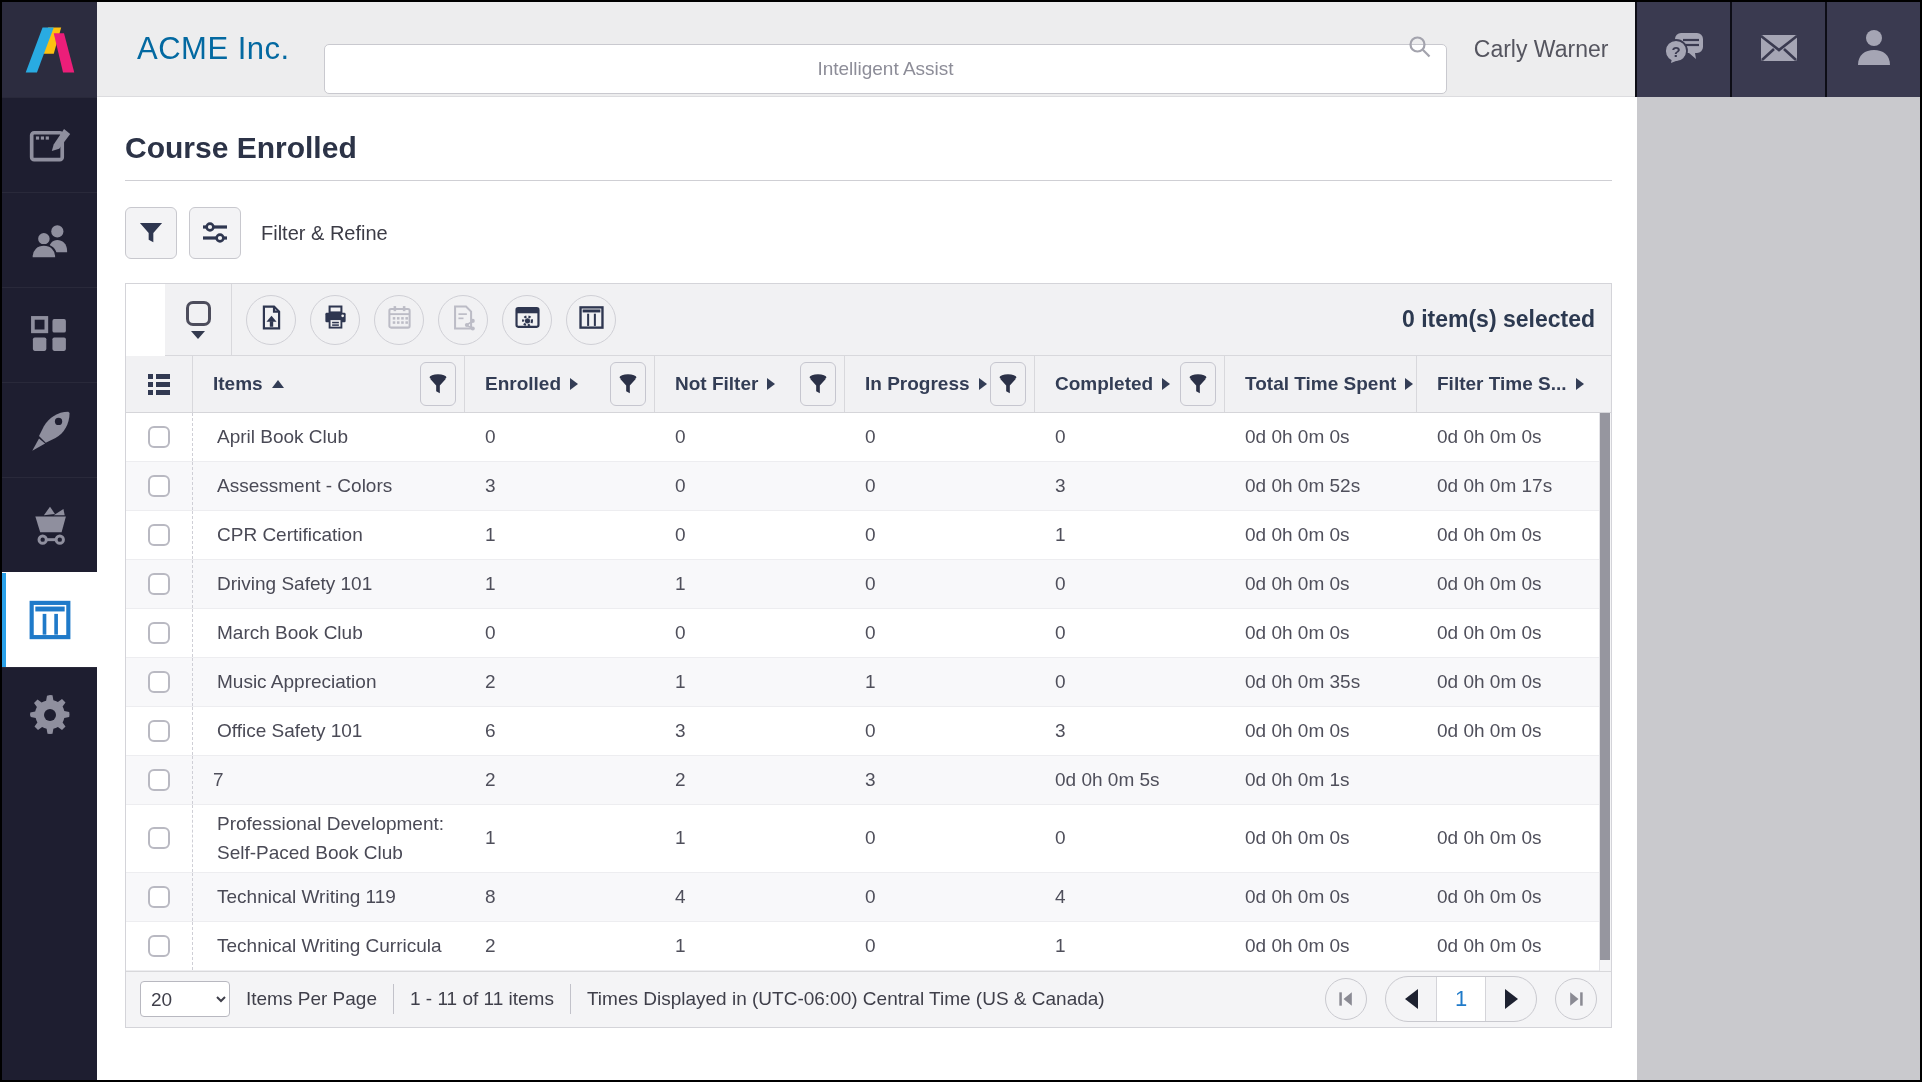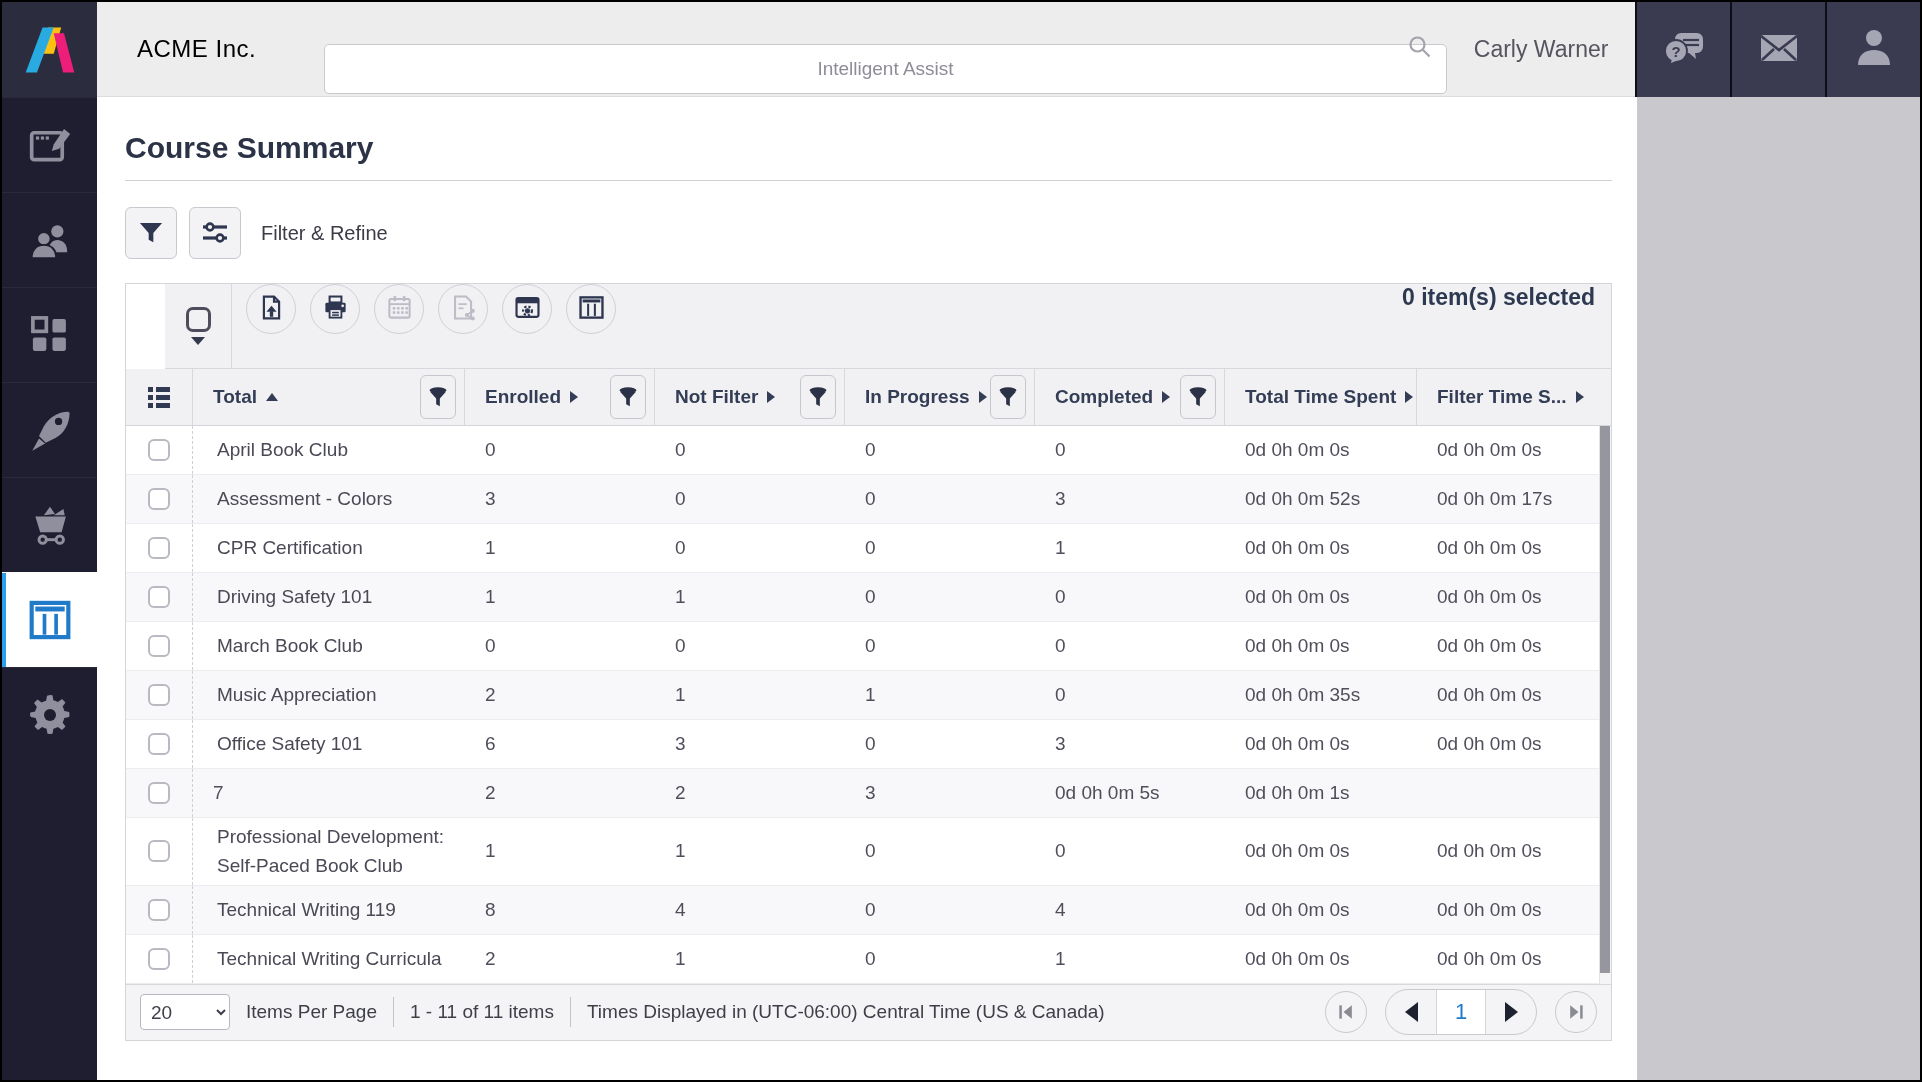--- a/index.html
+++ b/index.html
@@ -20,21 +20,21 @@
   .nav-item .ic { color:var(--sidebar-icon); display:flex; }
   .nav-item.active { background:#fff; }
   .nav-item.active::before { content:""; position:absolute; left:0; top:0; bottom:0; width:4px;
                              background:var(--accent-stripe); }
   .nav-item.active .ic { color:var(--accent); }
 
   
   .topbar { position:absolute; left:95px; right:0; top:0; height:95px; background:var(--topbar-bg);
             display:flex; align-items:stretch; border-bottom:1px solid #dcdcdf; }
   .brand-zone { width:227px; display:flex; align-items:center; padding-left:40px; }
-  .brand-name { font-size:24px; font-weight:300; color:#000000; letter-spacing:.5px; }
+  .brand-name { font-size:31px; font-weight:300; color:#0369a1; letter-spacing:.5px; }
   .search-zone { width:1125px; display:flex; align-items:center; position:relative; }
   .search-input { width:100%; height:50px; border:1px solid #c9c9cf; border-radius:5px;
                   background:#fff; text-align:center; font-size:19px; color:#3c3c46;
                   font-family:"Liberation Sans",sans-serif; outline:none;margin-top:40px; }
   .search-input::placeholder { color:var(--muted); }
   .search-glyph { position:absolute; right:14px; top:32px; width:26px; height:26px; color:#a3a3ad; }
   .user-zone { width:188px; display:flex; align-items:center; justify-content:center; }
   .user-name { font-size:23px; color:#55555f; }
   .tiles { margin-left:auto; display:flex; }
   .tile { width:95px; height:95px; background:var(--tile-bg); border-left:2px solid #0d0d16;
@@ -52,21 +52,21 @@
   .filter-row { margin-top:26px; display:flex; align-items:center; }
   .sq-btn { width:52px; height:52px; border:1px solid #c8c8ce; border-radius:6px;
             background:#f3f3f5; display:flex; align-items:center; justify-content:center;
             margin-right:12px; cursor:pointer; }
   .sq-btn svg { width:28px; height:28px; color:var(--ink); }
   .filter-label { font-size:20px; color:#3c3c46; margin-left:8px; }
 
   
   .grid-box { margin-top:24px; width:1487px; border:1px solid var(--border); background:#fff; }
 
-  .gtoolbar { height:85px; background:var(--panel-bg); display:flex; align-items:flex-start;
+  .gtoolbar { height:72px; background:var(--panel-bg); display:flex; align-items:center;
               border-bottom:1px solid #d8d8dc;margin-left:39px; }
   .sel-cell { width:67px; height:100%; border-right:1px solid #d8d8dc;
               display:flex; flex-direction:column; align-items:center; justify-content:center; cursor:pointer; }
   .cb { width:25px; height:25px; border:3px solid #4d4d5c; border-radius:7px; background:transparent; }
   .caret-down { width:0; height:0; border-left:7px solid transparent; border-right:7px solid transparent;
                 border-top:8px solid #333a4e; margin-top:5px; }
   .tool-btns { display:flex; align-items:center; padding-left:14px; }
   .circ-btn { width:50px; height:50px; border-radius:50%; border:1px solid #d0d0d6;
               display:flex; align-items:center; justify-content:center; margin-right:14px;
               background:transparent; cursor:pointer; }
@@ -250,21 +250,21 @@
           <span class="ic"><svg viewBox="0 0 46 46">
               <circle cx="23" cy="13" r="8" fill="currentColor"></circle>
               <path d="M7 40c0-10 7-15 16-15s16 5 16 15z" fill="currentColor"></path>
             </svg></span>
         </div>
       </div>
   </div>
 
   <div class="main">
     <div class="content">
-      <div class="page-title">Course Summary</div>
+      <div class="page-title">Course Enrolled</div>
       <div class="title-divider"></div>
 
       <div class="filter-row">
         <div class="sq-btn">
           <svg viewBox="0 0 24 24">
             <path d="M2.5 3.5h19L14 12v8l-4-2.2V12L2.5 3.5z" fill="currentColor"></path>
           </svg>
         </div>
         <div class="sq-btn">
           <svg viewBox="0 0 28 28">
@@ -360,21 +360,21 @@
                     <rect x="2" y="3" width="5" height="5"></rect>
                     <rect x="10" y="3" width="14" height="5"></rect>
                     <rect x="2" y="11" width="5" height="5"></rect>
                     <rect x="10" y="11" width="14" height="5"></rect>
                     <rect x="2" y="19" width="5" height="5"></rect>
                     <rect x="10" y="19" width="14" height="5"></rect>
                   </g>
                 </svg></span>
             </div>
             <div class="th">
-              <span class="lbl">Total</span>
+              <span class="lbl">Items</span>
               <span class="tri-up"></span>
               <button class="flt">
                 <svg viewBox="0 0 24 24">
                   <ellipse cx="12" cy="4.6" rx="9.2" ry="3.2" fill="currentColor"></ellipse>
                   <path d="M3.6 6.5L10 13.5v6.5l4 2v-8.5l6.4-7z" fill="currentColor"></path>
                 </svg>
               </button>
             </div>
             <div class="th">
               <span class="lbl">Enrolled</span>

